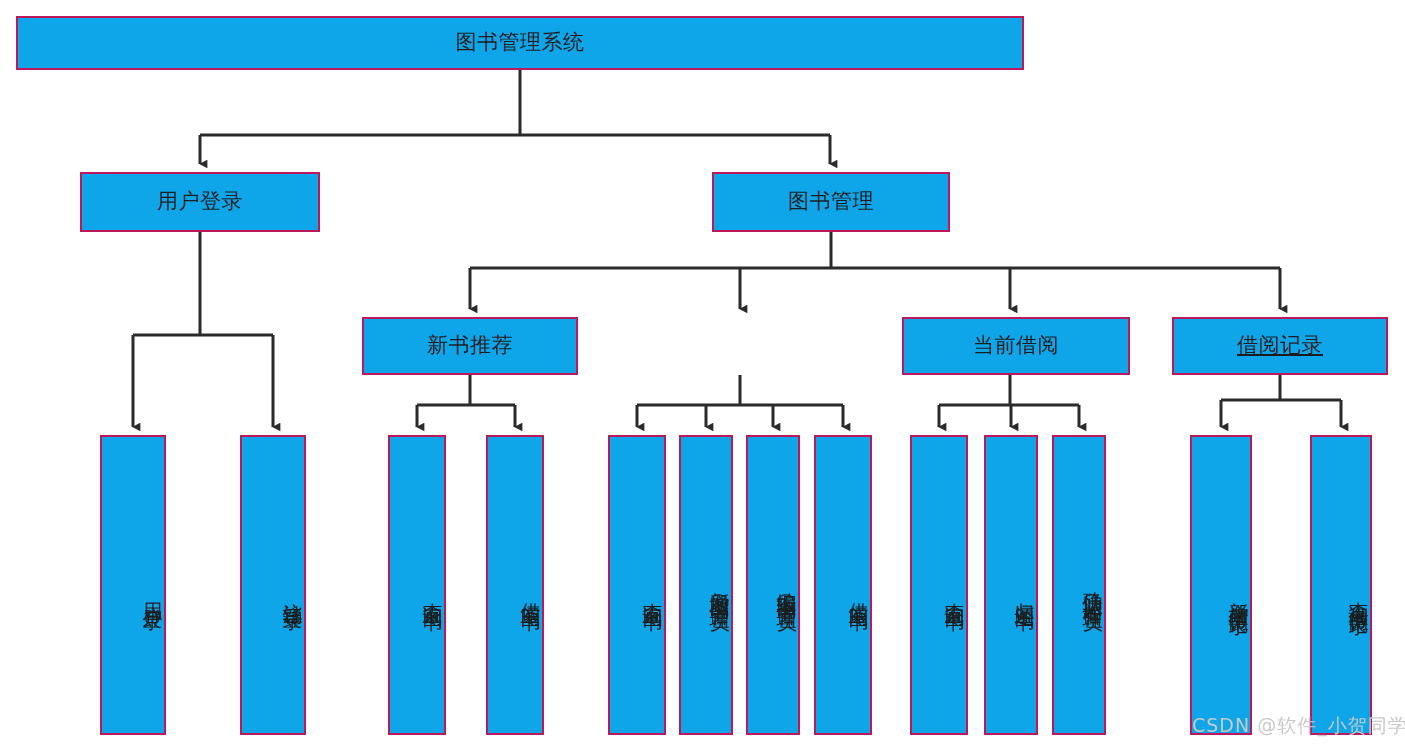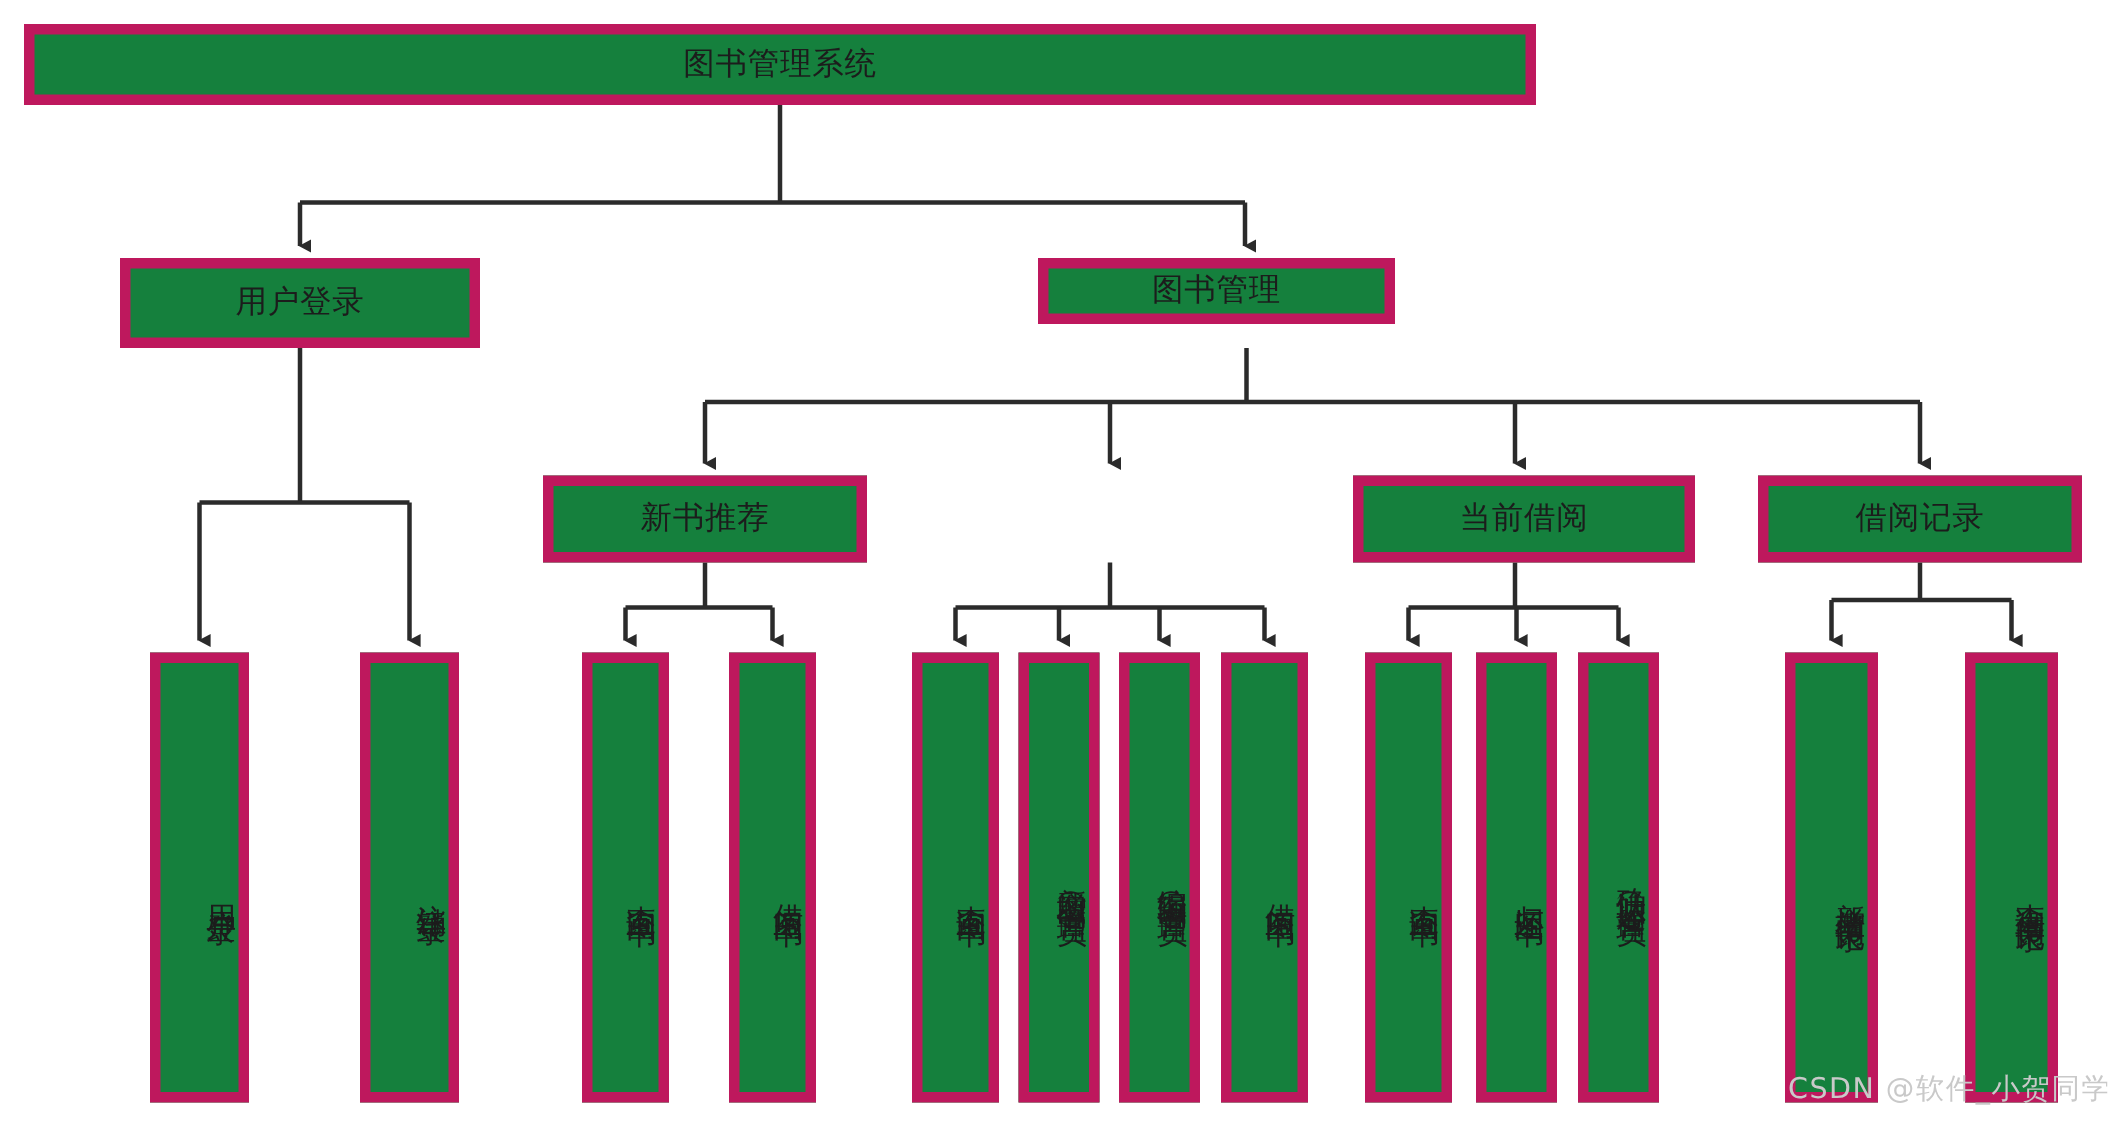--- a/index.html
+++ b/index.html
@@ -20,22 +20,22 @@
   #diagram-svg {
     position: absolute;
     left: 0;
     top: 0;
     width: 1405px;
     height: 747px;
   }
   .node-box {
     position: absolute;
     box-sizing: border-box;
-    background: #15803d;
-    border: 7px solid #be185d;
+    background: #0ea5e9;
+    border: 2px solid #be185d;
     display: flex;
     align-items: center;
     justify-content: center;
     color: #1c1c1c;
   }
   .node-h {
     font-size: 21px;
     letter-spacing: 0.5px;
     line-height: 1.1;
     white-space: nowrap;
@@ -120,34 +120,34 @@
   </svg>
 
   <div class="node-box node-h" style="left:16px; top:16px; width:1008px; height:54px;">
     <span>图书管理系统</span>
   </div>
 
   <div class="node-box node-h" style="left:80px; top:172px; width:240px; height:60px;">
     <span>用户登录</span>
   </div>
 
-  <div class="node-box node-h" style="left:692px; top:172px; width:238px; height:44px;">
+  <div class="node-box node-h" style="left:712px; top:172px; width:238px; height:60px;">
     <span>图书管理</span>
   </div>
 
   <div class="node-box node-h" style="left:362px; top:317px; width:216px; height:58px;">
     <span>新书推荐</span>
   </div>
 
 
   <div class="node-box node-h" style="left:902px; top:317px; width:228px; height:58px;">
     <span>当前借阅</span>
   </div>
 
-  <div class="node-box node-h" style="left:1172px; top:317px; width:216px; height:58px;">
+  <div class="node-box node-h" style="left:1172px; top:317px; width:216px; height:58px;text-decoration:underline;">
     <span>借阅记录</span>
   </div>
 
   <div class="node-box node-v" style="left:100px; top:435px; width:66px; height:300px;">
     <span class="vlabel">用户登录</span>
   </div>
 
   <div class="node-box node-v" style="left:240px; top:435px; width:66px; height:300px;">
     <span class="vlabel">注销登录</span>
   </div>

